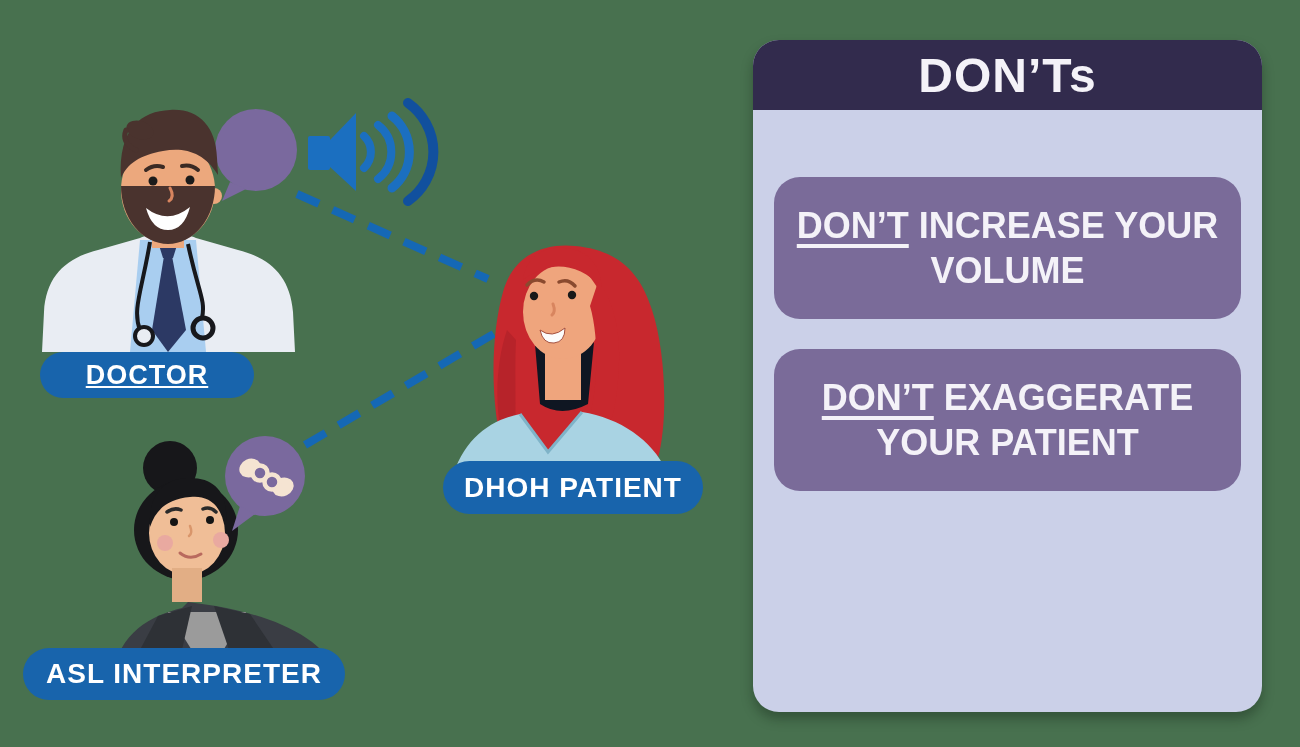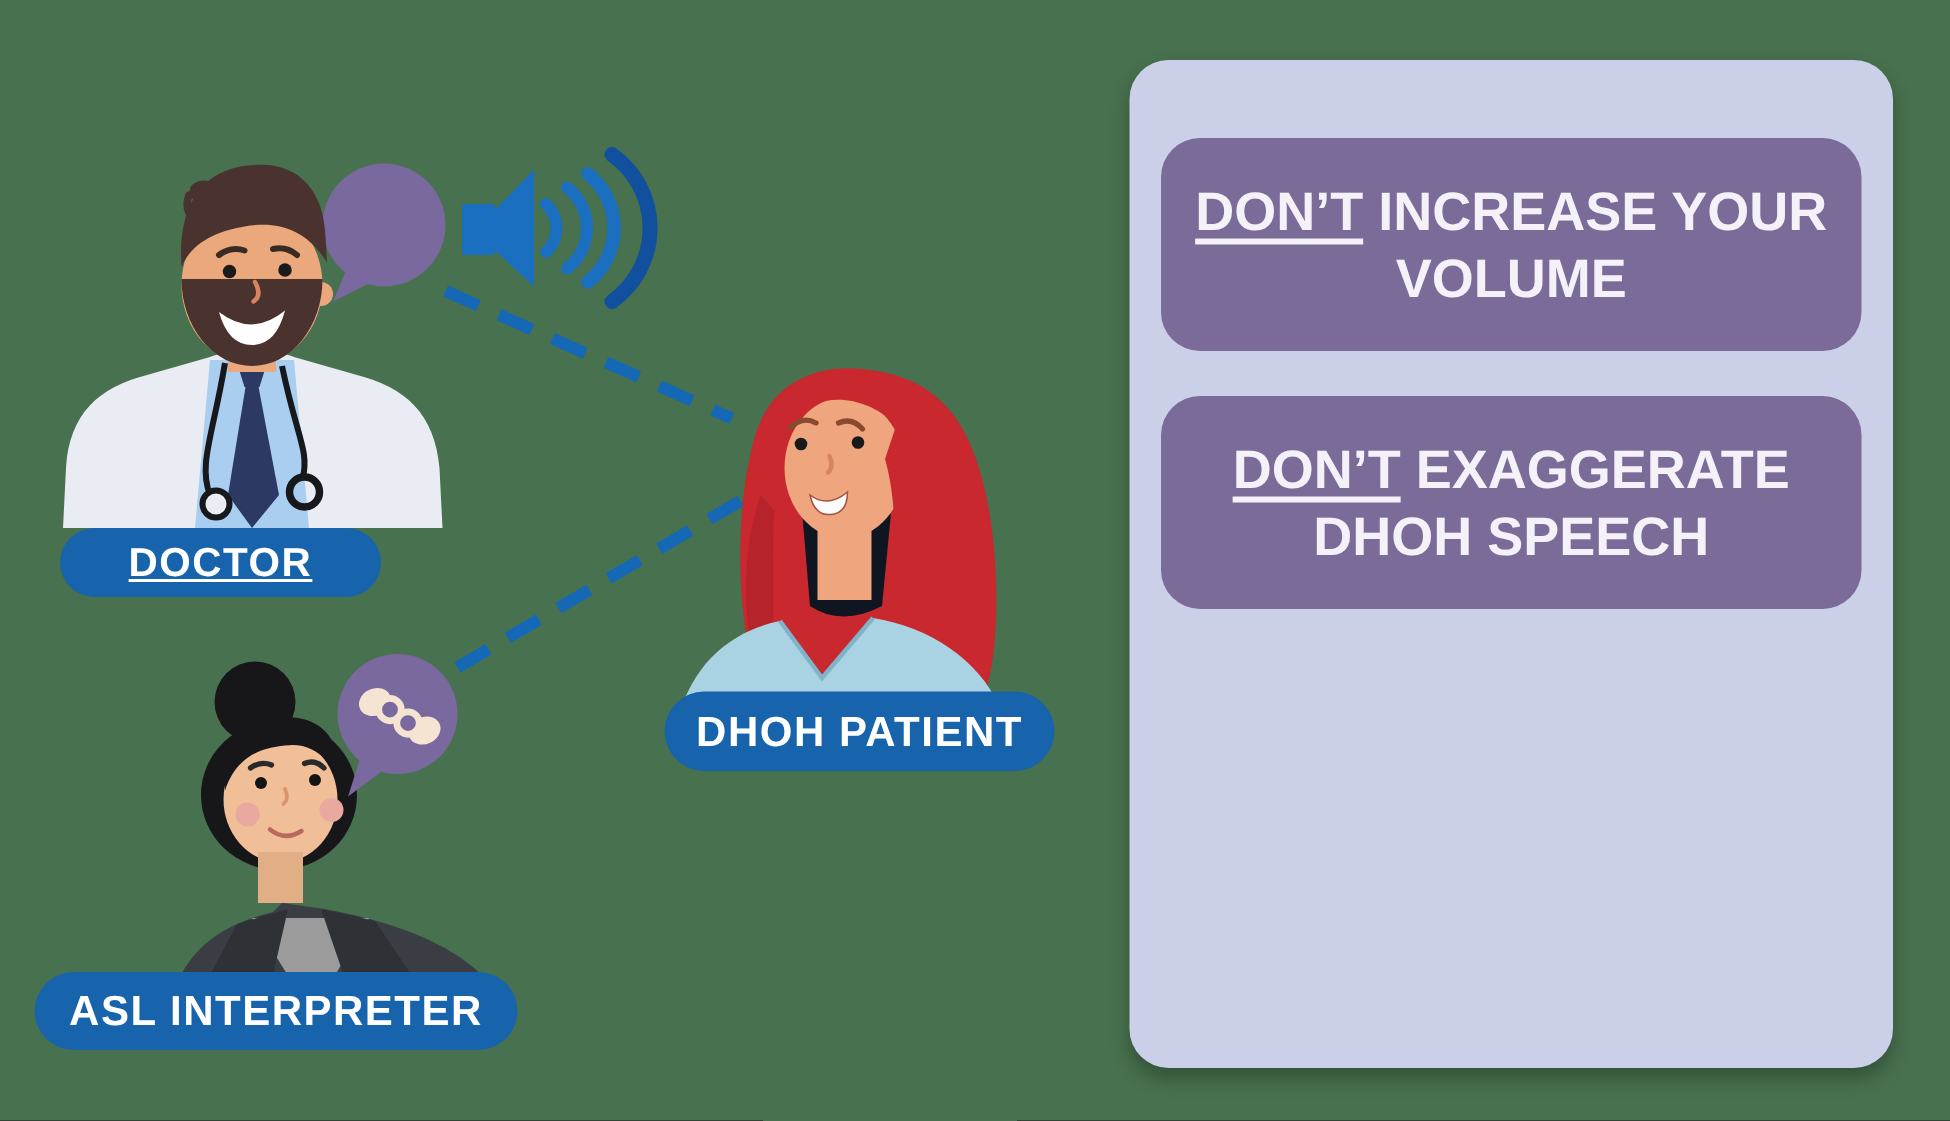--- a/index.html
+++ b/index.html
@@ -21,21 +21,21 @@
     position:absolute;left:753px;top:40px;width:509px;height:672px;
     background:#CBD0E8;border-radius:26px;overflow:hidden;
     box-shadow:0 7px 12px rgba(15,30,18,0.35);
   }
   #donts-header{
     height:70px;background:#322B4D;display:flex;align-items:center;justify-content:center;
   }
   #donts-title{
     color:#F4F2F8;font-size:48px;font-weight:bold;letter-spacing:1px;
   }
-  #donts-list{padding:52px 21px 0 21px;}
+  #donts-list{padding:67px 21px 0 21px;}
   .dont-card{
     background:#7A6B99;border-radius:26px;color:#F4F2F8;
     display:flex;align-items:center;justify-content:center;
     text-align:center;font-size:36px;font-weight:bold;line-height:1.25;
     padding:16px 14px;box-sizing:border-box;min-height:142px;
   }
   .dont-card .card-text{display:inline;}
   .dont-lead{
     text-decoration:underline;
     text-decoration-thickness:3.5px;
@@ -163,23 +163,26 @@
     <span>DOCTOR</span>
   </div>
   <div class="pill" id="asl-pill">
     <span>ASL INTERPRETER</span>
   </div>
   <div class="pill" id="patient-pill">
     <span>DHOH PATIENT</span>
   </div>
 
   <div id="donts-panel">
+    <div id="donts-header">
+      <span id="donts-title">DON’Ts</span>
+    </div>
     <div id="donts-list">
       <div class="dont-card" id="dont-card-0">
         <span class="card-text"><span class="dont-lead">DON’T</span><span class="dont-rest">INCREASE YOUR VOLUME</span></span>
       </div>
       <div class="dont-card" id="dont-card-1">
-        <span class="card-text"><span class="dont-lead">DON’T</span><span class="dont-rest">EXAGGERATE DHOH SPEECH</span></span>
+        <span class="card-text"><span class="dont-lead">DON’T</span><span class="dont-rest">EXAGGERATE YOUR PATIENT</span></span>
       </div>
     </div>
   </div>
 
 </div>
 
 </body></html>

